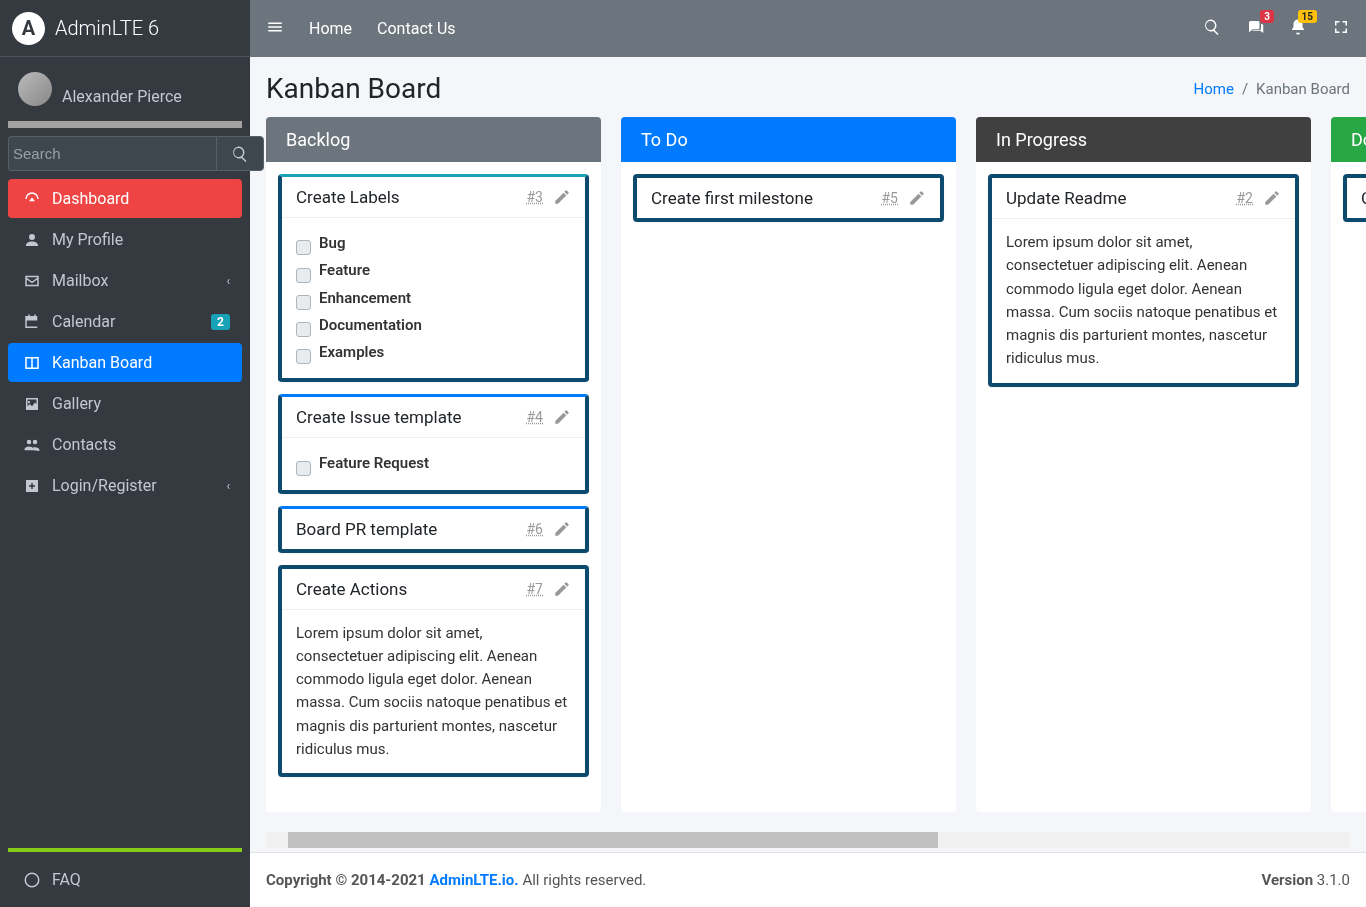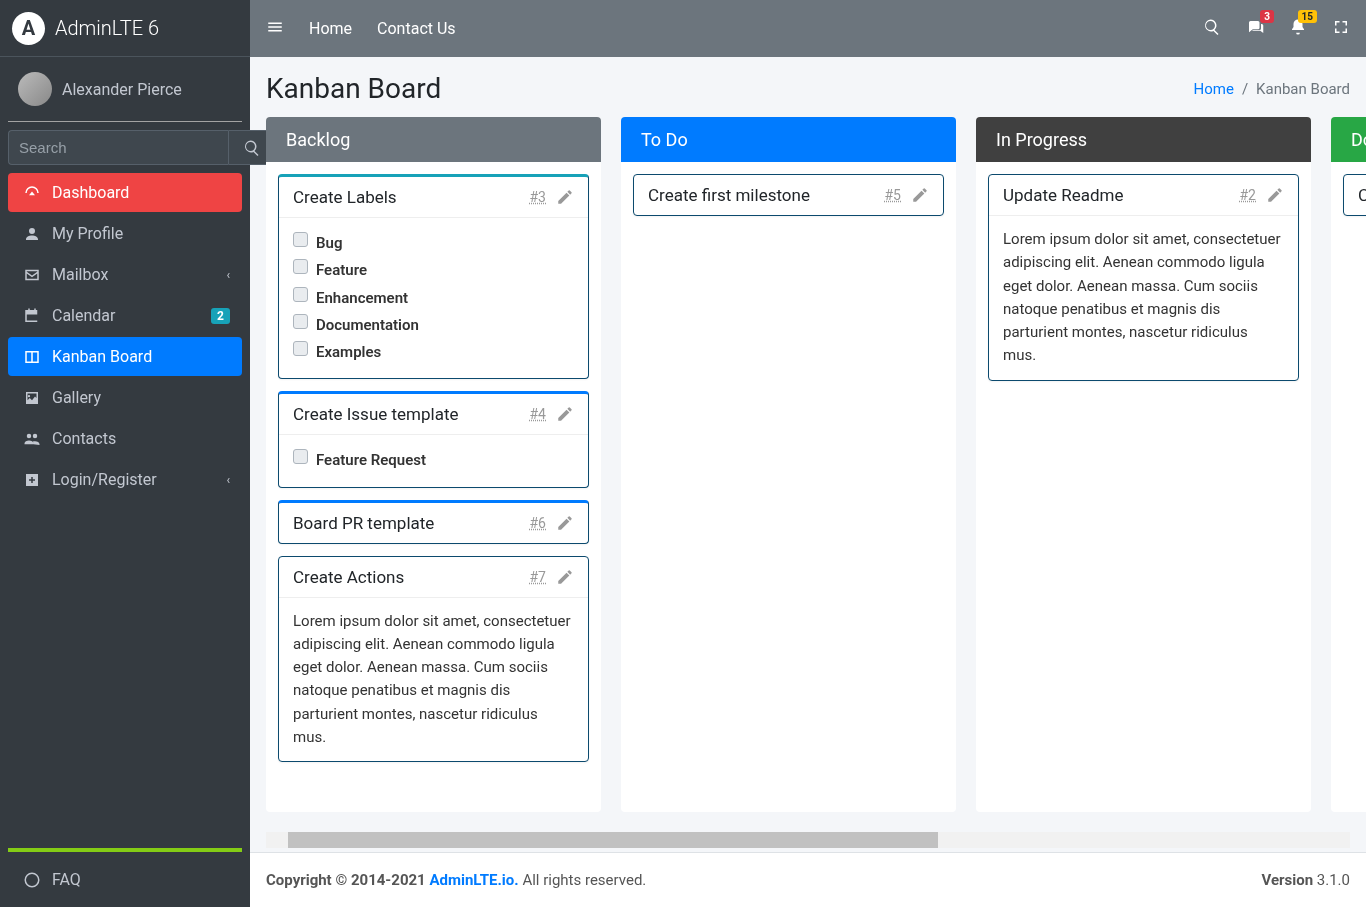--- a/index.html
+++ b/index.html
@@ -2,25 +2,25 @@
 <html><head>
 <meta charset="utf-8">
 <style>
 *{box-sizing:border-box;margin:0;padding:0}
 body{font-family:-apple-system,BlinkMacSystemFont,"Segoe UI",Roboto,Arial,sans-serif;font-size:16px;color:#212529;background:#f4f6f9;overflow:hidden}
 .wrapper{display:flex;height:907px;width:1366px}
 .sidebar{width:250px;background:#343a40;color:#c2c7d0;display:flex;flex-direction:column;flex-shrink:0}
 .brand{display:flex;align-items:center;padding:13px 12px;border-bottom:1px solid #4b545c;color:#fff;height:57px}
 .brand-logo{width:33px;height:33px;border-radius:50%;background:#fff;color:#343a40;display:flex;align-items:center;justify-content:center;font-weight:bold;margin-right:10px;font-size:20px}
 .brand-text{font-weight:300;font-size:20px}
-.user-panel{display:flex;align-items:center;padding:15px 10px;border-bottom:1px solid #a3a3a3;margin:0 8px}
+.user-panel{display:flex;align-items:flex-end;padding:15px 10px;border-bottom:7px solid #a3a3a3;margin:0 8px}
 .user-avatar{width:34px;height:34px;border-radius:50%;background:linear-gradient(135deg,#bbb,#888);margin-right:10px}
 .user-name{color:#c2c7d0;font-size:16px}
 .search-form{display:flex;padding:8px;gap:0}
-.search-input{flex:1;background:#3f474e;border:1px solid #56606a;border-right:none;color:#c2c7d0;padding:8px 10px;border-radius:4px 0 0 4px;font-size:15px}
+.search-input{flex:1;background:#3f474e;border:1px solid #56606a;border-right:none;color:#c2c7d0;padding:8px 4px;border-radius:4px 0 0 4px;font-size:15px}
 .search-input::placeholder{color:#97a0a8}
 .search-btn{background:#3f474e;border:1px solid #56606a;color:#c2c7d0;padding:0 14px;border-radius:0 4px 4px 0;cursor:pointer;display:flex;align-items:center;justify-content:center}
 .nav{list-style:none;padding:0 8px;flex:1}
 .nav-item{border-radius:4px;margin-bottom:2px}
 .nav-link{display:flex;align-items:center;padding:10px 12px;color:#c2c7d0;text-decoration:none;border-radius:4px;cursor:pointer}
 .nav-link.active{background:#007bff;color:#fff}
 .nav-link.highlighted{background:#ef4444;color:#fff}
 .nav-icon{width:24px;margin-right:8px;display:inline-flex;justify-content:center}
 .nav-text{flex:1}
 .nav-arrow{font-size:12px}
@@ -42,31 +42,31 @@
 .breadcrumb a{color:#007bff;text-decoration:none}
 .content{flex:1;overflow:hidden;display:flex;flex-direction:column;padding:0 0 0 16px}
 .kanban-wrap{flex:1;overflow-x:auto;overflow-y:hidden;display:flex;gap:20px;padding-bottom:20px}
 .kanban-col{width:335px;flex-shrink:0;display:flex;flex-direction:column;background:#fff;border-radius:4px}
 .col-header{padding:12px 20px;border-radius:4px 4px 0 0;color:#fff;font-size:18px}
 .hdr-secondary{background:#6c757d}
 .hdr-primary{background:#007bff}
 .hdr-info{background:#404040;color:#fff}
 .hdr-success{background:#28a745}
 .col-body{padding:12px;overflow-y:auto;display:flex;flex-direction:column;gap:12px;max-height:680px}
-.card{background:#fff;border:1px solid #0c4a6e;border-radius:4px;box-shadow:0 1px 2px rgba(0,0,0,0.05)}
+.card{background:#fff;border:4px solid #0c4a6e;border-radius:4px;box-shadow:0 1px 2px rgba(0,0,0,0.05)}
 .card.outline-primary{border-top:3px solid #007bff}
 .card.outline-info{border-top:3px solid #17a2b8}
 .card-hdr{display:flex;align-items:center;justify-content:space-between;padding:10px 14px;border-bottom:1px solid #eee}
 .card-hdr.no-border{border-bottom:none}
 .card-title{font-size:17px}
 .card-tools{display:flex;align-items:center;gap:10px;color:#999}
 .card-id{text-decoration:underline dotted;font-size:14px}
 .card-body{padding:12px 14px;font-size:15px;line-height:1.55;color:#333}
 .checklist{list-style:none}
-.checklist li{display:flex;align-items:flex-start;gap:8px;padding:2px 0;font-weight:600;color:#333}
+.checklist li{display:flex;align-items:flex-end;gap:8px;padding:2px 0;font-weight:600;color:#333}
 .checkbox{width:15px;height:15px;border:1px solid #adb5bd;border-radius:3px;background:#e9ecef;flex-shrink:0}
 .footer{height:55px;border-top:1px solid #dee2e6;background:#fff;display:flex;align-items:center;justify-content:space-between;padding:0 16px;font-size:15px;color:#555}
 .footer a{color:#007bff;text-decoration:none}
 .scrollbar-h{height:16px;background:#f1f1f1;margin:0 16px 4px 0;position:relative}
 .scrollbar-thumb{position:absolute;height:100%;background:#c1c1c1;width:60%;left:2%}
 svg{width:18px;height:18px;fill:currentColor}
 .pencil{cursor:pointer}
 </style>
 </head>
 <body>

